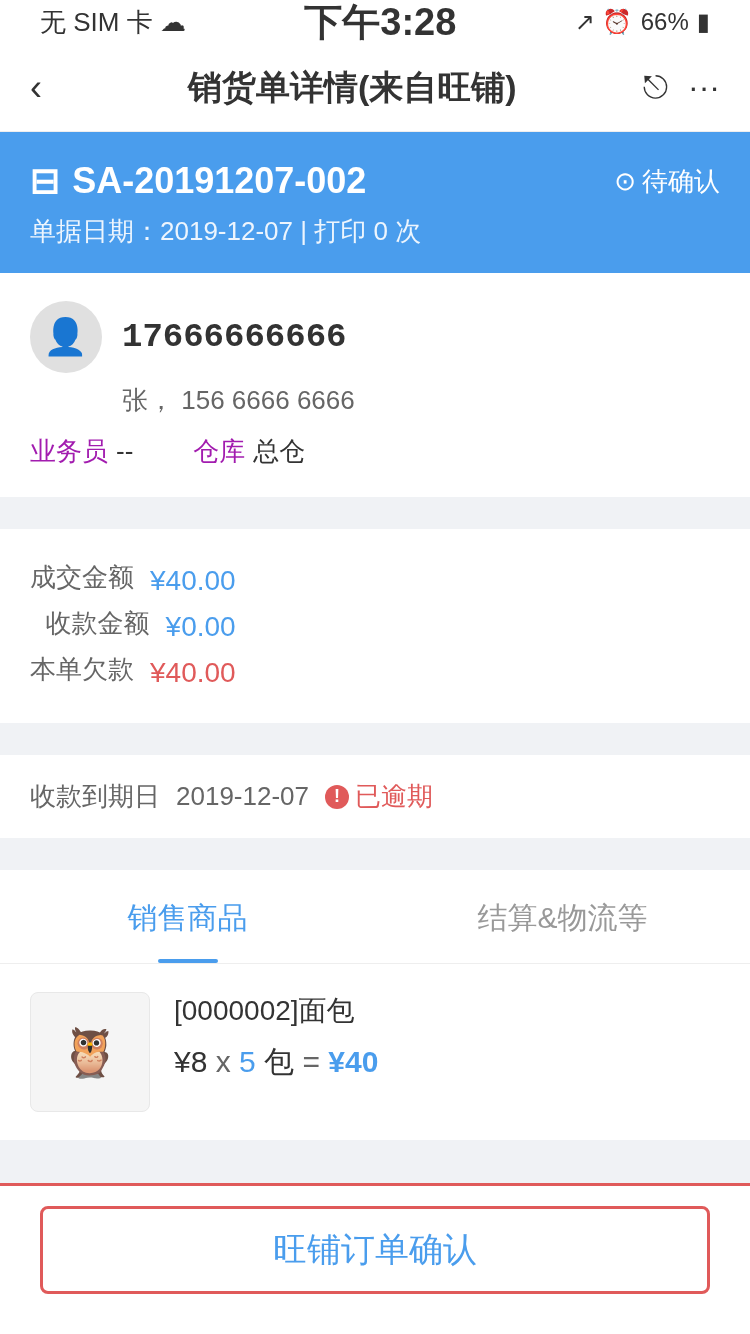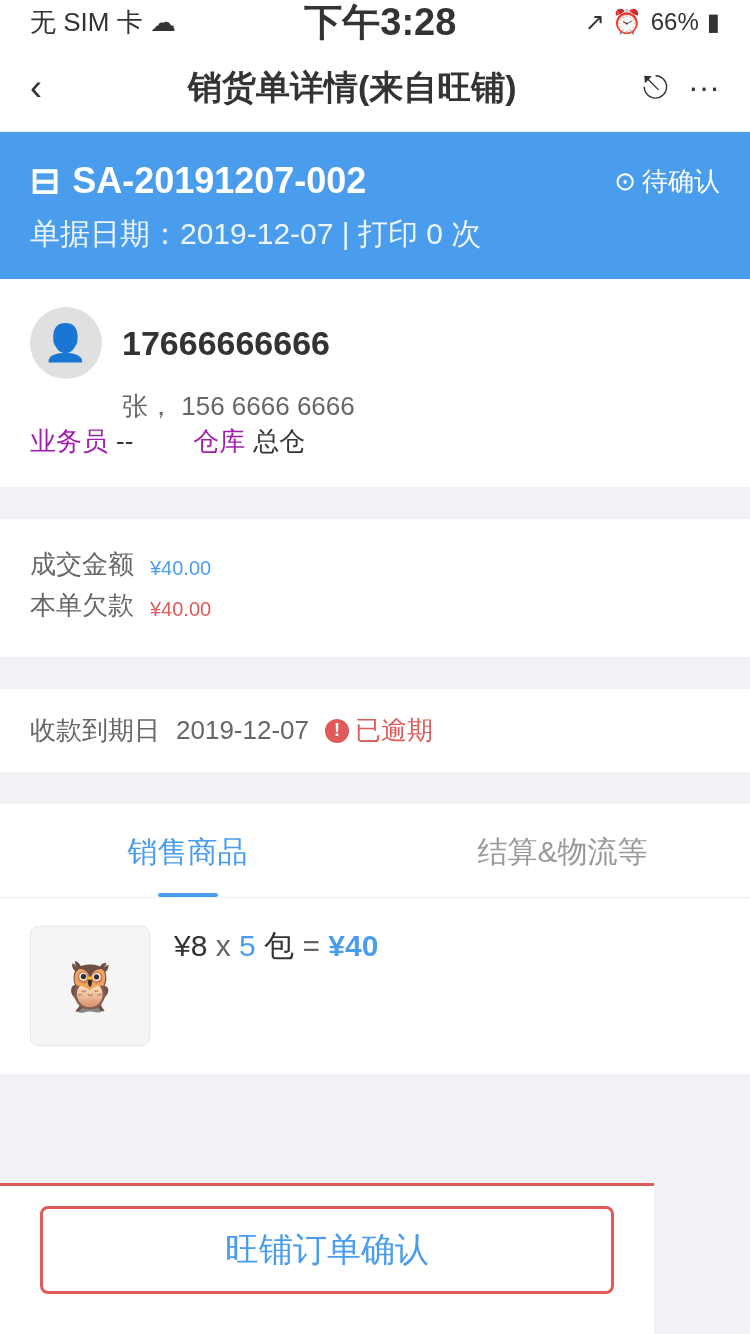--- a/index.html
+++ b/index.html
@@ -14,21 +14,21 @@
       position: relative;
     }
 
     
     .status-bar {
       height: 44px;
       background: #fff;
       display: flex;
       align-items: center;
       justify-content: space-between;
-      padding: 0 30px;
+      padding: 0 40px;
       font-size: 26px;
       font-weight: 500;
     }
     .status-left { display: flex; align-items: center; gap: 10px; }
     .status-center { font-size: 38px; font-weight: 600; }
     .status-right { display: flex; align-items: center; gap: 8px; font-size: 24px; }
 
     
     .nav-bar {
       height: 88px;
@@ -82,21 +82,21 @@
       gap: 12px;
     }
     .order-status {
       font-size: 26px;
       color: #fff;
       display: flex;
       align-items: center;
       gap: 6px;
     }
     .order-meta {
-      font-size: 30px;
+      font-size: 26px;
       color: rgba(255,255,255,0.9);
     }
 
     
     .card {
       background: #fff;
       margin-bottom: 16px;
     }
 
     
@@ -120,25 +120,27 @@
       justify-content: center;
       margin-right: 20px;
       font-size: 36px;
       color: #999;
       flex-shrink: 0;
     }
     .customer-phone {
       font-size: 34px;
       font-weight: 600;
       color: #333;
+      font-family: Liberation Mono, monospace;
     }
     .customer-name {
       font-size: 26px;
       color: #666;
       margin-left: 92px;
+      margin-bottom: 16px;
     }
     .customer-info-row {
       display: flex;
       align-items: center;
       margin-left: 0;
       font-size: 26px;
       color: #666;
     }
     .info-label { color: #a21caf; margin-right: 8px; }
     .info-value { color: #333; margin-right: 60px; }
@@ -164,21 +166,21 @@
       text-align: right;
     }
     .summary-right .amount-row {
       display: flex;
       justify-content: flex-end;
       align-items: center;
       margin-bottom: 6px;
       font-size: 26px;
     }
     .amount-label { color: #666; margin-right: 16px; }
-    .amount-value { color: #4a9ded; font-size: 20px; font-weight: 500; margin-top: 8px; }
+    .amount-value { color: #4a9ded; font-size: 28px; font-weight: 500; margin-top: 8px; }
     .amount-value.red { color: #e05a5a; }
 
     
     .due-section {
       background: #fff;
       padding: 24px 30px;
       margin-bottom: 16px;
       font-size: 26px;
       color: #666;
       display: flex;
@@ -280,21 +282,21 @@
       background: #f0f2f5;
       flex: 1;
       min-height: 280px;
     }
 
     
     .bottom-btn-area {
       position: fixed;
       bottom: 0;
       left: 0;
-      width: 654px;
+      width: 750px;
       background: #fff;
       padding: 20px 40px 40px;
       border-top: 3px solid #e05a5a;
     }
     .confirm-btn {
       width: 100%;
       height: 88px;
       border: 3px solid #e05a5a;
       background: #fff;
       border-radius: 8px;
@@ -377,20 +379,24 @@
 
 <div class="divider"></div>
 
 <div class="summary-section card">
   <div class="summary-right">
     <div class="amount-row">
       <span class="amount-label">成交金额</span>
       <span class="amount-value">¥40.00</span>
     </div>
     <div class="amount-row">
+      <span class="amount-label">收款金额</span>
+      <span class="amount-value">¥0.00</span>
+    </div>
+    <div class="amount-row">
       <span class="amount-label">本单欠款</span>
       <span class="amount-value red">¥40.00</span>
     </div>
   </div>
 </div>
 
 <div class="divider"></div>
 
 <div class="due-section card">
   <span>收款到期日</span>
@@ -411,20 +417,21 @@
     <div class="tab-item">
       <span>结算&amp;物流等</span>
     </div>
   </div>
 
   <div class="product-section">
     <div class="product-thumb">
       <span class="product-thumb-logo">🦉</span>
     </div>
     <div class="product-info">
+      <div class="product-name">[0000002]面包</div>
       <div class="product-price-row">
         <span class="price-qty">¥8</span>
         <span> x </span>
         <span class="price-unit">5</span>
         <span class="price-qty">包</span>
         <span> = </span>
         <span class="price-total">¥40</span>
       </div>
     </div>
   </div>

